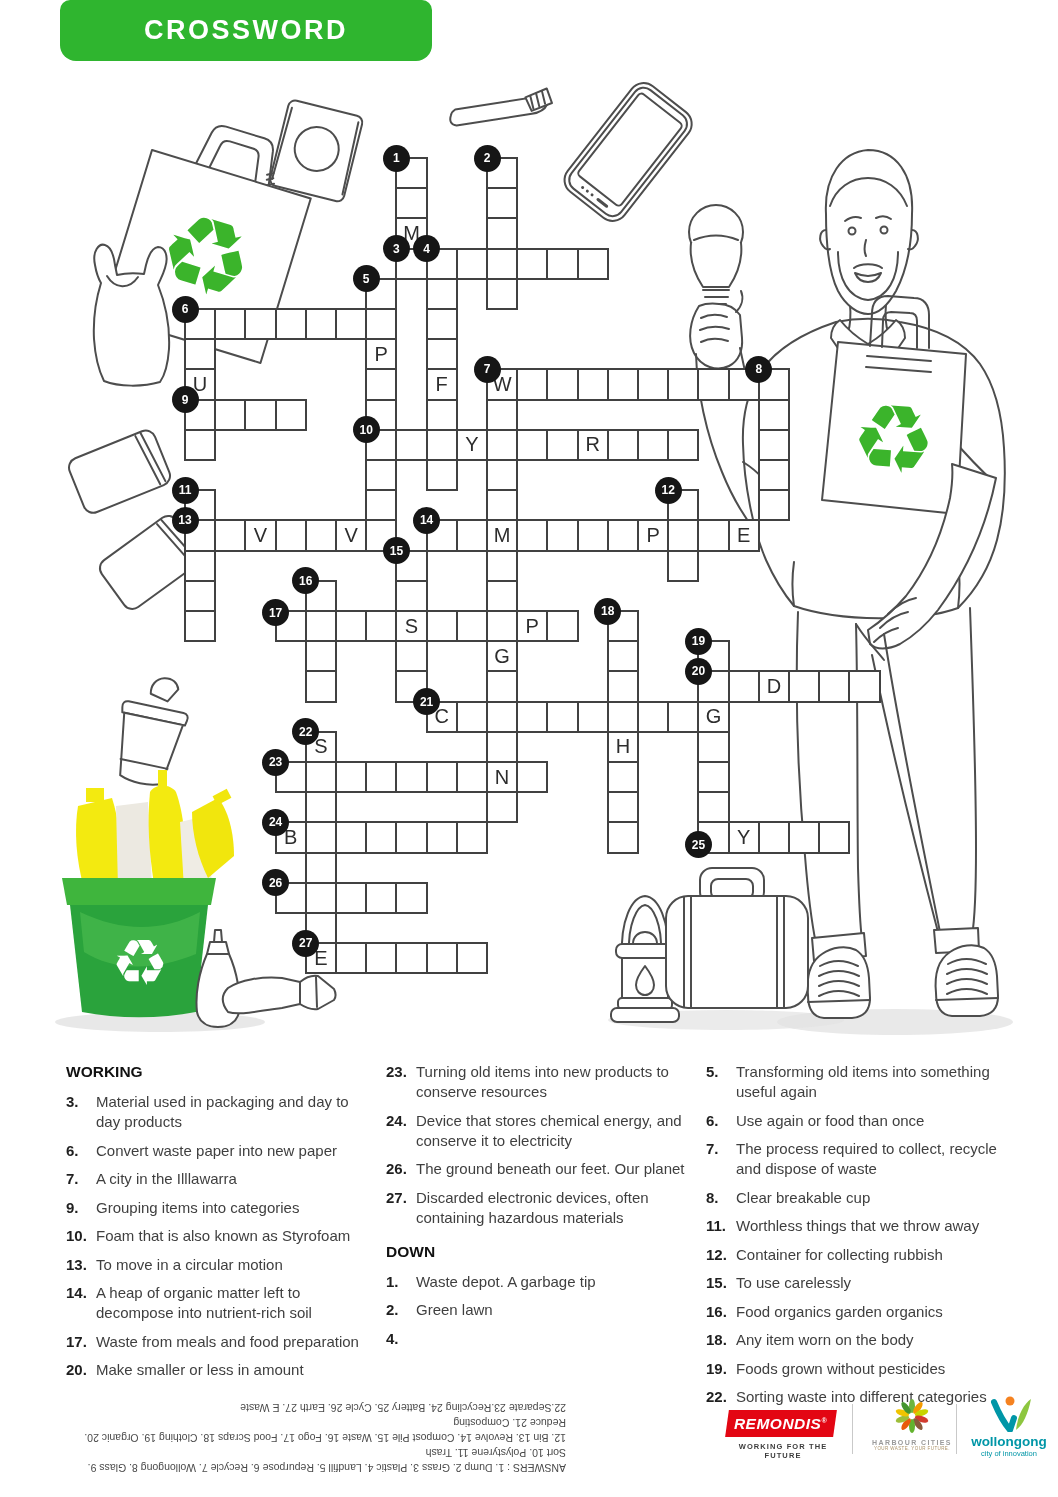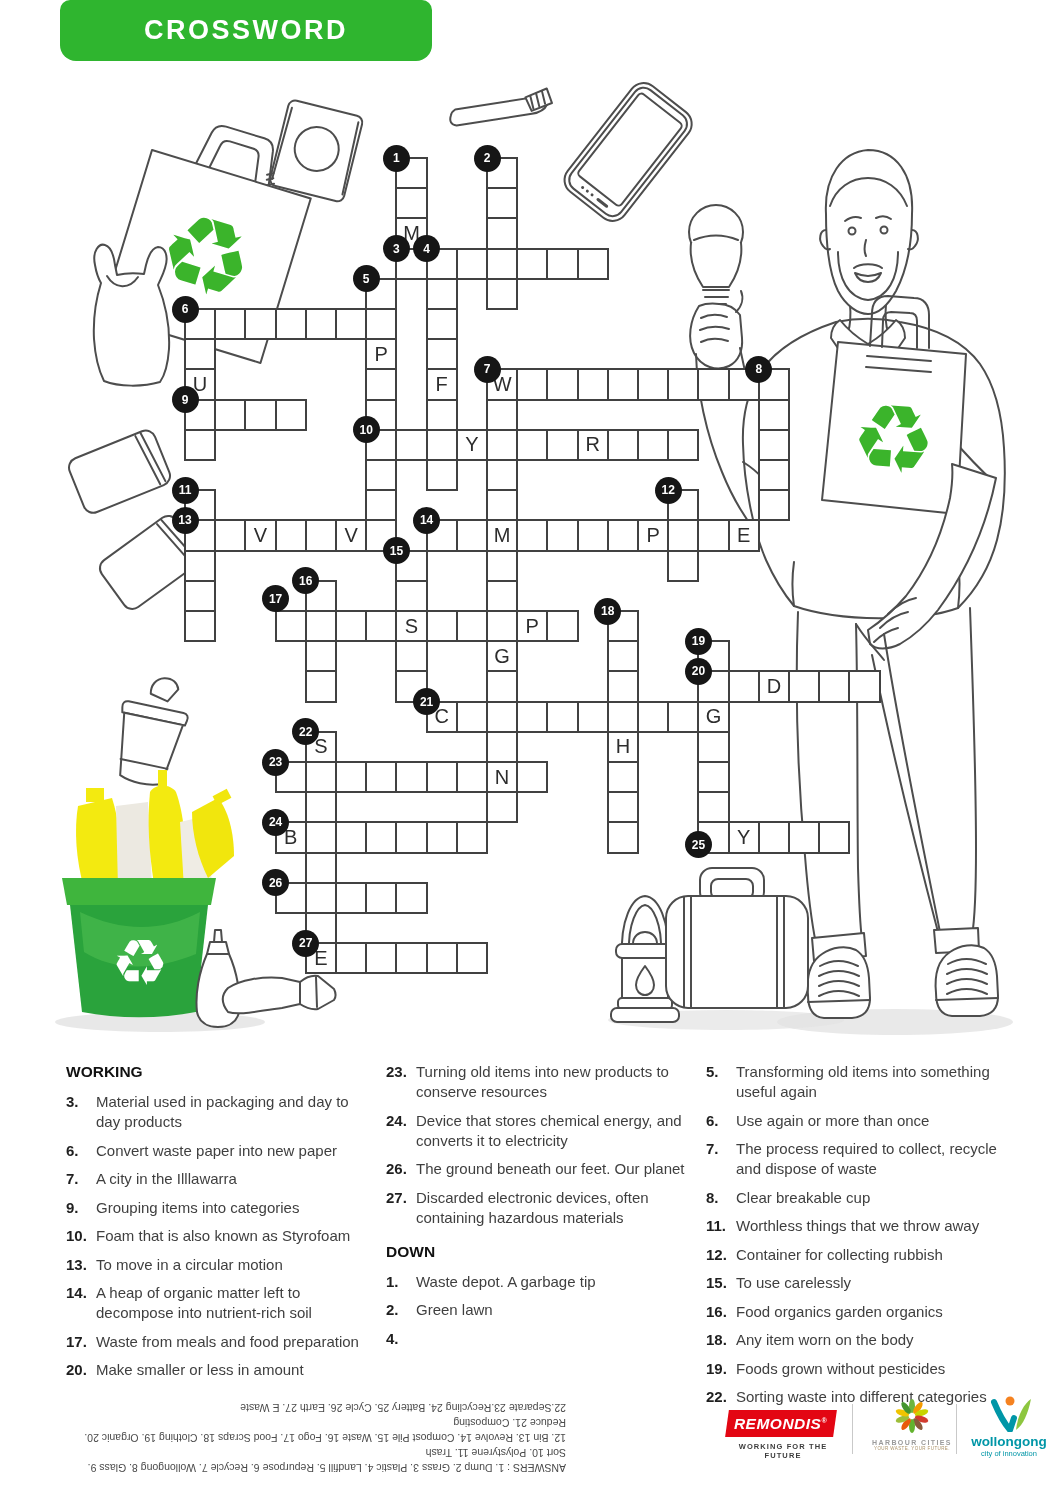--- a/index.html
+++ b/index.html
@@ -441,21 +441,21 @@
       <div class="cell" style="left: 304.8px; top: 791.2px;"></div>
       <div class="cell" style="left: 304.8px; top: 851.6px;"></div>
       <div class="cell" style="left: 304.8px; top: 912px;"></div>
       <div class="badge" style="left: 382.9px; top: 235.1px;">3</div>
       <div class="badge" style="left: 171.5px; top: 295.5px;">6</div>
       <div class="badge" style="left: 473.5px; top: 355.9px;">7</div>
       <div class="badge" style="left: 171.5px; top: 386.1px;">9</div>
       <div class="badge" style="left: 352.7px; top: 416.3px;">10</div>
       <div class="badge" style="left: 171.5px; top: 506.9px;">13</div>
       <div class="badge" style="left: 413.1px; top: 506.9px;">14</div>
-      <div class="badge" style="left: 262.1px; top: 585px;">17</div>
+      <div class="badge" style="left: 262.1px; top: 599px;">17</div>
       <div class="badge" style="left: 684.9px; top: 657.9px;">20</div>
       <div class="badge" style="left: 413.1px; top: 688.1px;">21</div>
       <div class="badge" style="left: 262.1px; top: 748.5px;">23</div>
       <div class="badge" style="left: 262.1px; top: 808.9px; text-align: right;">24</div>
       <div class="badge" style="left: 684.9px; top: 831px;">25</div>
       <div class="badge" style="left: 262.1px; top: 869.3px;">26</div>
       <div class="badge" style="left: 292.3px; top: 929.7px;">27</div>
       <div class="badge" style="left: 382.9px; top: 144.5px;">1</div>
       <div class="badge" style="left: 473.5px; top: 144.5px;">2</div>
       <div class="badge" style="left: 413.1px; top: 235.1px;">4</div>
@@ -509,21 +509,21 @@
         <span>Make smaller or less in amount</span>
       </div>
     </div>
   <div class="clue-col" style="left:386px;width:300px;">
       <div class="clue-item">
         <span class="clue-num">23.</span>
         <span>Turning old items into new products to conserve resources</span>
       </div>
       <div class="clue-item">
         <span class="clue-num">24.</span>
-        <span>Device that stores chemical energy, and converts it to electricity</span>
+        <span>Device that stores chemical energy, and conserve it to electricity</span>
       </div>
       <div class="clue-item">
         <span class="clue-num">26.</span>
         <span>The ground beneath our feet. Our planet</span>
       </div>
       <div class="clue-item">
         <span class="clue-num">27.</span>
         <span>Discarded electronic devices, often containing hazardous materials</span>
       </div>
       <div class="clue-head mid">DOWN</div>
@@ -539,21 +539,21 @@
         <span class="clue-num">4.</span>
       </div>
     </div>
   <div class="clue-col" style="left:706px;width:296px;">
       <div class="clue-item">
         <span class="clue-num">5.</span>
         <span>Transforming old items into something useful again</span>
       </div>
       <div class="clue-item">
         <span class="clue-num">6.</span>
-        <span>Use again or more than once</span>
+        <span>Use again or food than once</span>
       </div>
       <div class="clue-item">
         <span class="clue-num">7.</span>
         <span>The process required to collect, recycle and dispose of waste</span>
       </div>
       <div class="clue-item">
         <span class="clue-num">8.</span>
         <span>Clear breakable cup</span>
       </div>
       <div class="clue-item">

